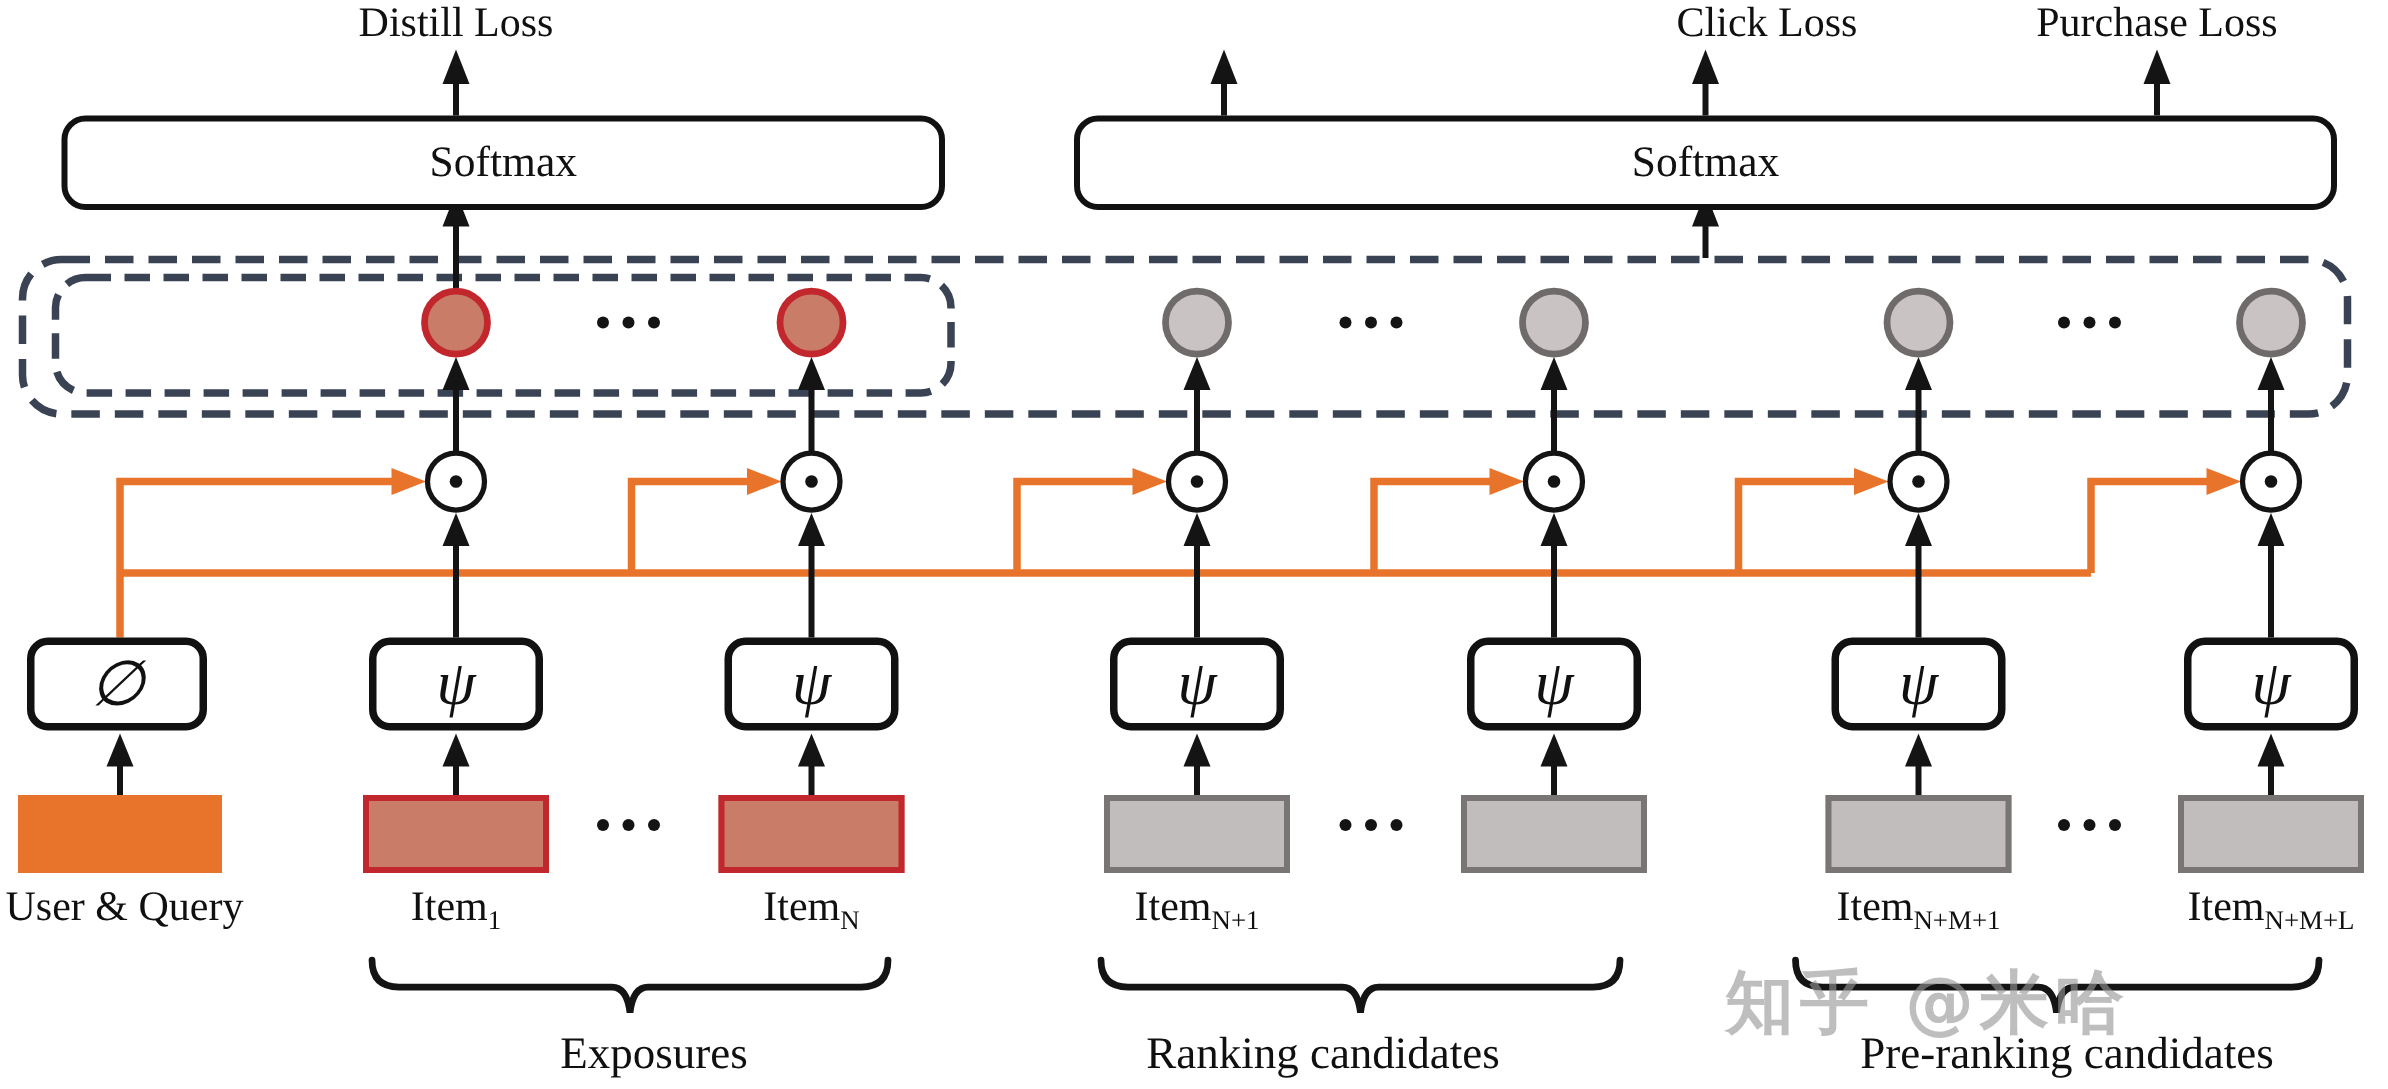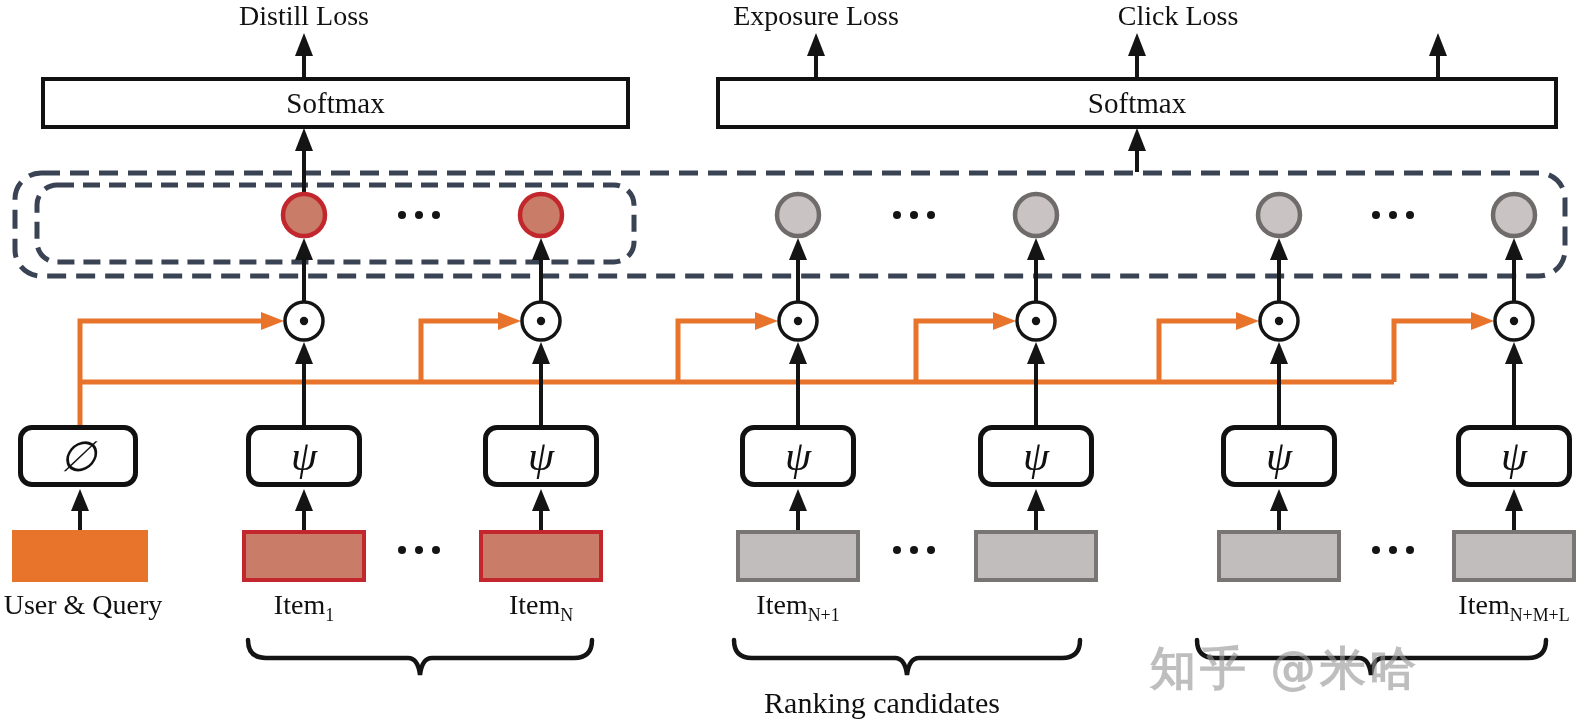--- a/index.html
+++ b/index.html
@@ -4,22 +4,22 @@
 <style>
   html,body{margin:0;padding:0;background:#ffffff;}
   #stage{
     position:relative;width:1592px;height:726px;background:#ffffff;overflow:hidden;
     font-family:"Liberation Serif","DejaVu Serif",serif;color:#111;
   }
   #wires{position:absolute;left:0;top:0;z-index:1;}
   .lbl{position:absolute;box-sizing:border-box;text-align:center;color:#101010;z-index:3;}
   .loss-lbl{top:0px;width:280px;font-size:28px;}
   .softmax{
-    position:absolute;box-sizing:border-box;top:77px;height:52px;z-index:2;
-    border:4px solid #111;border-radius:0;background:#fff;
+    position:absolute;box-sizing:border-box;top:77px;height:63px;z-index:2;
+    border:4px solid #111;border-radius:16px;background:#fff;
     display:flex;align-items:center;justify-content:center;font-size:29px;
   }
   .tower{
     position:absolute;box-sizing:border-box;top:425px;height:62px;z-index:2;
     border:5px solid #111;border-radius:14px;background:#fff;
     display:flex;align-items:center;justify-content:center;
     font-size:42px;font-style:italic;
   }
   .item-rect{position:absolute;box-sizing:border-box;top:530px;height:52px;z-index:2;}
   .item-red{background:#C97C67;border:4px solid #C1272D;}
@@ -164,22 +164,22 @@
     </g>
 
     <g stroke="#141414" stroke-width="4.5" fill="none" stroke-linecap="round">
       <path d="M248,640 Q248,658 266,658 L408,658 Q418,658 420,675 Q422,658 432,658 L574,658 Q592,658 592,640"></path>
       <path d="M734,640 Q734,658 752,658 L895,658 Q905,658 907,675 Q909,658 919,658 L1062,658 Q1080,658 1080,640"></path>
       <path d="M1197,640 Q1197,658 1215,658 L1359,658 Q1369,658 1371,675 Q1373,658 1383,658 L1528,658 Q1546,658 1546,640"></path>
     </g>
   </svg>
 
   <div class="lbl loss-lbl" style="left:164px">Distill Loss</div>
-  <div class="lbl loss-lbl" style="left:676px">Exposure Loss</div>
   <div class="lbl loss-lbl" style="left:1038px">Click Loss</div>
+  <div class="lbl loss-lbl" style="left:1298px">Purchase Loss</div>
 
   <div class="softmax" style="left:41px;width:589px">Softmax</div>
   <div class="softmax" style="left:716px;width:842px">Softmax</div>
 
   <div class="tower" style="left:18px;width:120px">∅</div>
   <div class="tower" style="left:246px;width:116px">ψ</div>
   <div class="tower" style="left:483px;width:116px">ψ</div>
   <div class="tower" style="left:740px;width:116px">ψ</div>
   <div class="tower" style="left:978px;width:116px">ψ</div>
   <div class="tower" style="left:1221px;width:116px">ψ</div>
@@ -190,20 +190,21 @@
   <div class="item-rect item-red" style="left:479px;width:124px"></div>
   <div class="item-rect item-gray" style="left:736px;width:124px"></div>
   <div class="item-rect item-gray" style="left:974px;width:124px"></div>
   <div class="item-rect item-gray" style="left:1217px;width:124px"></div>
   <div class="item-rect item-gray" style="left:1452px;width:124px"></div>
 
   <div class="lbl item-lbl" style="left:-37px">User &amp; Query</div>
   <div class="lbl item-lbl" style="left:184px"><span>Item</span><sub>1</sub></div>
   <div class="lbl item-lbl" style="left:421px"><span>Item</span><sub>N</sub></div>
   <div class="lbl item-lbl" style="left:678px"><span>Item</span><sub>N+1</sub></div>
+  <div class="lbl item-lbl" style="left:1159px"><span>Item</span><sub>N+M+1</sub></div>
   <div class="lbl item-lbl" style="left:1394px"><span>Item</span><sub>N+M+L</sub></div>
 
   <div class="dots" style="left:398px;top:211px">
       <span></span>
       <span></span>
       <span></span>
     </div>
   <div class="dots" style="left:893px;top:211px">
       <span></span>
       <span></span>
@@ -224,17 +225,19 @@
       <span></span>
       <span></span>
       <span></span>
     </div>
   <div class="dots" style="left:1372px;top:546px">
       <span></span>
       <span></span>
       <span></span>
     </div>
 
+  <div class="lbl group-lbl" style="left:256px">Exposures</div>
   <div class="lbl group-lbl" style="left:702px">Ranking candidates</div>
+  <div class="lbl group-lbl" style="left:1198px">Pre-ranking candidates</div>
 
   <div class="watermark">知乎 @米哈</div>
 
 </div>
 
 </body></html>

